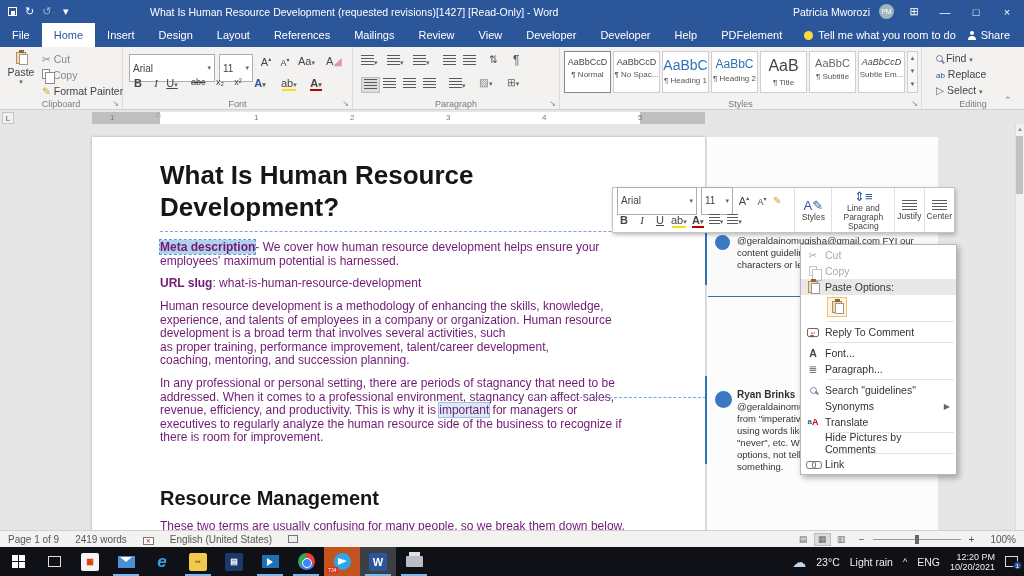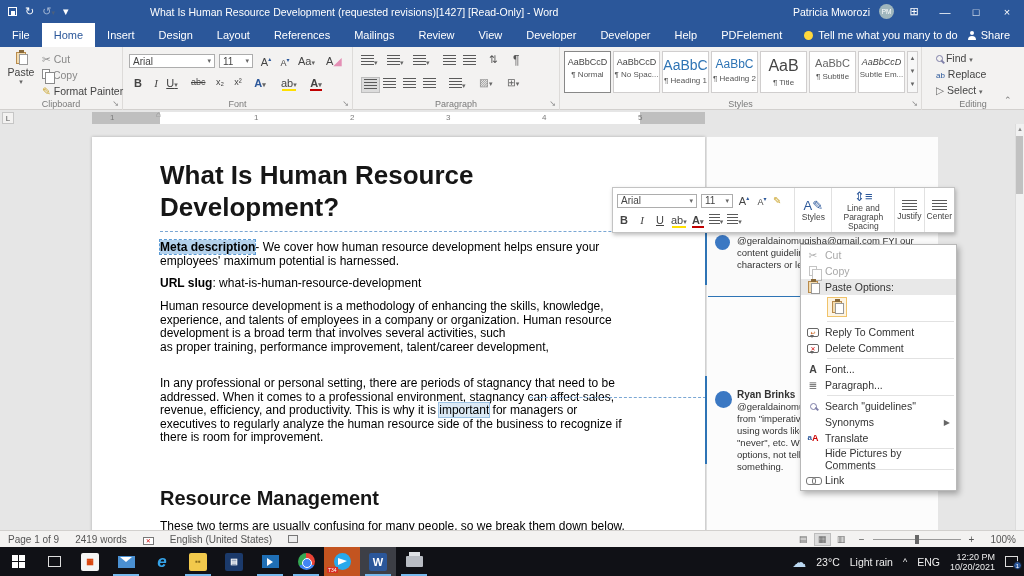--- a/index.html
+++ b/index.html
@@ -25,21 +25,21 @@
   .bulb{width:9px;height:9px;border-radius:50%;background:#ffd83d;display:inline-block}
   .share{margin-left:auto;padding-right:14px;display:flex;gap:5px;align-items:center;line-height:24px}
   .person{width:8px;height:8px;position:relative;display:inline-block}
   .person::before{content:'';position:absolute;left:2px;top:0;width:4px;height:4px;border-radius:50%;background:#fff}
   .person::after{content:'';position:absolute;left:0;bottom:-1px;width:8px;height:4px;border-radius:4px 4px 0 0;background:#fff}
   
   .ribbon{position:absolute;left:0;top:47px;width:1024px;height:63px;background:#f3f2f1;border-bottom:1px solid #d2d0ce;font-size:10.5px;color:#444}
   .grp{position:absolute;top:0;height:63px;border-right:1px solid #dddbd9}
   .grplabel{position:absolute;bottom:1px;width:100%;text-align:center;font-size:9px;color:#7a7a7a}
   .launcher{position:absolute;bottom:2px;right:3px;font-size:8px;color:#8a8a8a}
-  .combo{background:#fff;border:1px solid #adadad;height:14px;display:inline-flex;align-items:center;justify-content:space-between;padding:0 3px;font-size:10px}
+  .combo{background:#fff;border:1px solid #adadad;height:28px;display:inline-flex;align-items:center;justify-content:space-between;padding:0 3px;font-size:10px}
   .caret{font-size:7px;color:#666}
   .fmt{display:inline-block;text-align:center;font-size:11px;min-width:14px}
   .bar-y{box-shadow:0 3px 0 -1px #ffe000}
   .bar-r{box-shadow:0 3px 0 -1px #c00000}
   .lines-ic{display:inline-block;width:13px;height:10px;background:repeating-linear-gradient(to bottom,#5a5a5a 0 1px,transparent 1px 3px)}
   .stylebox{position:absolute;top:4px;width:47px;height:42px;background:#fff;border:1px solid #d0cece;text-align:center;overflow:hidden}
   .stylebox.sel{border:1px solid #888}
   .stylebox .pv{display:block;margin-top:5px;font-size:9px;white-space:nowrap}
   .stylebox .nm{display:block;font-size:8px;color:#555;white-space:nowrap;margin-top:3px}
   .mag{display:inline-block;width:7px;height:7px;border:1.5px solid #8080a8;border-radius:50%;position:relative}
@@ -49,21 +49,21 @@
   .hruler .white{position:absolute;left:68px;top:0;width:480px;height:12px;background:#fff}
   .rnum{position:absolute;top:0;font-size:8px;color:#7a7a7a;line-height:12px}
   .tabsel{position:absolute;left:2px;top:112px;width:12px;height:12px;background:#f3f2f1;border:1px solid #c6c6c6;font-size:8px;color:#555;text-align:center;line-height:11px}
   .vruler{position:absolute;left:0;top:124px;width:14px;height:406px;background:#d2d2d2}
   
   .docarea{position:absolute;left:0;top:124px;width:1024px;height:406px;background:#e6e6e6;overflow:hidden}
   .page{position:absolute;left:92px;top:13px;width:613px;height:400px;background:#fff;box-shadow:0 0 3px rgba(0,0,0,.25)}
   .comments-pane{position:absolute;left:706px;top:13px;width:232px;height:400px;background:#fcfcfc;border-left:1px solid #e0e0e0}
   .doc-h1{position:absolute;left:68px;color:#161616;font-weight:700;font-size:26px;line-height:32px;white-space:nowrap}
   .doc-h2{position:absolute;left:68px;color:#161616;font-weight:700;font-size:20px;line-height:26px;white-space:nowrap}
-  .doc-p{position:absolute;left:68px;font-size:12px;line-height:13.5px;color:#000000;white-space:nowrap}
+  .doc-p{position:absolute;left:68px;font-size:12px;line-height:13.5px;color:#701a75;white-space:nowrap}
   .bold{font-weight:700}
   .selmark{background:#b3d1ec;outline:1px dashed #5b9bd5;font-weight:700}
   .cmark{background:#dbe9f5;outline:1px solid #9cc3e5}
   .dotline{position:absolute;border-top:1px dashed #7aa7d4}
   .anchorline{position:absolute;width:2px;background:#2e74b5}
   
   .cmt{position:absolute;left:1px;width:230px;font-size:9.5px;color:#333}
   .cmt1{border-bottom:1px solid #2e74b5;background:#fafafa}
   .cavatar{position:absolute;left:7px;top:2px;width:15px;height:15px;border-radius:50%;background:#3b78c3}
   .ctext{margin-left:29px;line-height:12px;white-space:nowrap}
@@ -162,21 +162,21 @@
   <span class="tab">References</span>
   <span class="tab">Mailings</span>
   <span class="tab">Review</span>
   <span class="tab">View</span>
   <span class="tab">Developer</span>
   <span class="tab">Developer</span>
   <span class="tab">Help</span>
   <span class="tab">PDFelement</span>
   <span class="tellme">
       <span class="bulb"></span>
-      <span>Tell me what you many to do</span>
+      <span>Tell me what you room to do</span>
     </span>
   <span class="share">
       <span class="person"></span>
       <span>Share</span>
     </span>
 </div>
 
 <div class="ribbon">
 
   <div class="grp" style="left:0;width:123px">
@@ -299,20 +299,21 @@
 
     <div class="doc-p" style="top:104px"><span class="selmark">Meta description</span><span>- We cover how human resource development helps ensure your</span></div>
     <div class="doc-p" style="top:118px">employees' maximum potential is harnessed.</div>
 
     <div class="doc-p" style="top:140px"><span class="bold">URL slug</span><span>: what-is-human-resource-development</span></div>
 
     <div class="doc-p" style="top:163px">Human resource development is a methodology of enhancing the skills, knowledge,</div>
     <div class="doc-p" style="top:176.5px">experience, and talents of employees in a company or organization. Human resource</div>
     <div class="doc-p" style="top:190px">development is a broad term that involves several activities, such</div>
     <div class="doc-p" style="top:203.5px">as proper training, performance improvement, talent/career development,</div>
+    <div class="doc-p" style="top:217px">coaching, mentoring, and succession planning.</div>
 
     <div class="doc-p" style="top:240px">In any professional or personal setting, there are periods of stagnancy that need to be</div>
     <div class="doc-p" style="top:253.5px">addressed. When it comes to a professional environment, stagnancy can affect sales,</div>
     <div class="doc-p" style="top:280.5px">executives to regularly analyze the human resource side of the business to recognize if</div>
     <div class="doc-p" style="top:267px"><span>revenue, efficiency, and productivity. This is why it is </span><span class="cmark">important</span><span> for managers or</span></div>
     <div class="doc-p" style="top:294px">there is room for improvement.</div>
 
     <div class="doc-h2" style="top:348px">Resource Management</div>
 
     <div class="doc-p" style="top:383px">These two terms are usually confusing for many people, so we break them down below.</div>
@@ -409,26 +410,20 @@
         <span class="ic-clip"></span>
       </span>
     </div>
   <div class="msep"></div>
   <div class="mi">
       <span class="micol">
         <span class="bub">↩</span>
       </span>
       <span>Reply To Comment</span>
     </div>
-  <div class="mi">
-      <span class="micol">
-        <span class="bub" style="color:#c00">✕</span>
-      </span>
-      <span>Delete Comment</span>
-    </div>
   <div class="msep"></div>
   <div class="mi">
       <span class="micol" style="font-weight:700;color:#444">A</span>
       <span>Font...</span>
     </div>
   <div class="mi">
       <span class="micol" style="color:#555">≣</span>
       <span>Paragraph...</span>
     </div>
   <div class="msep"></div>

